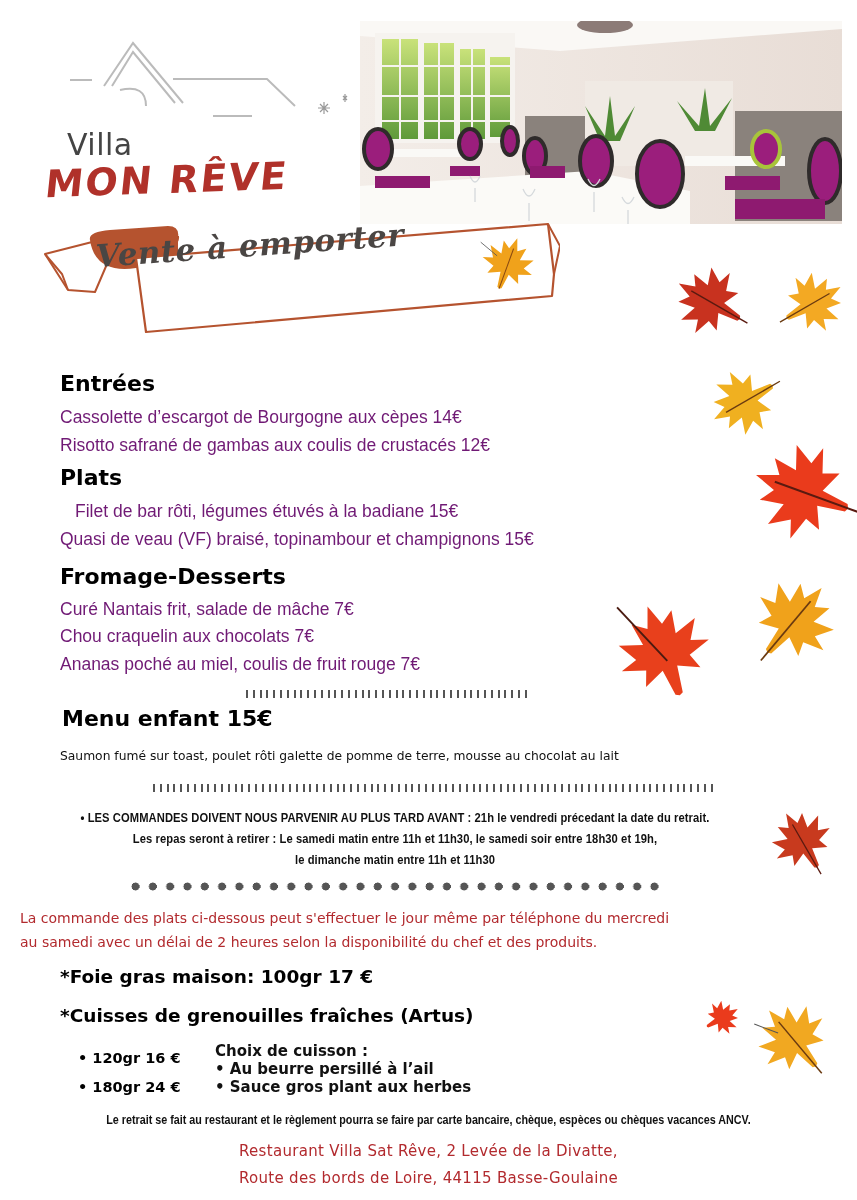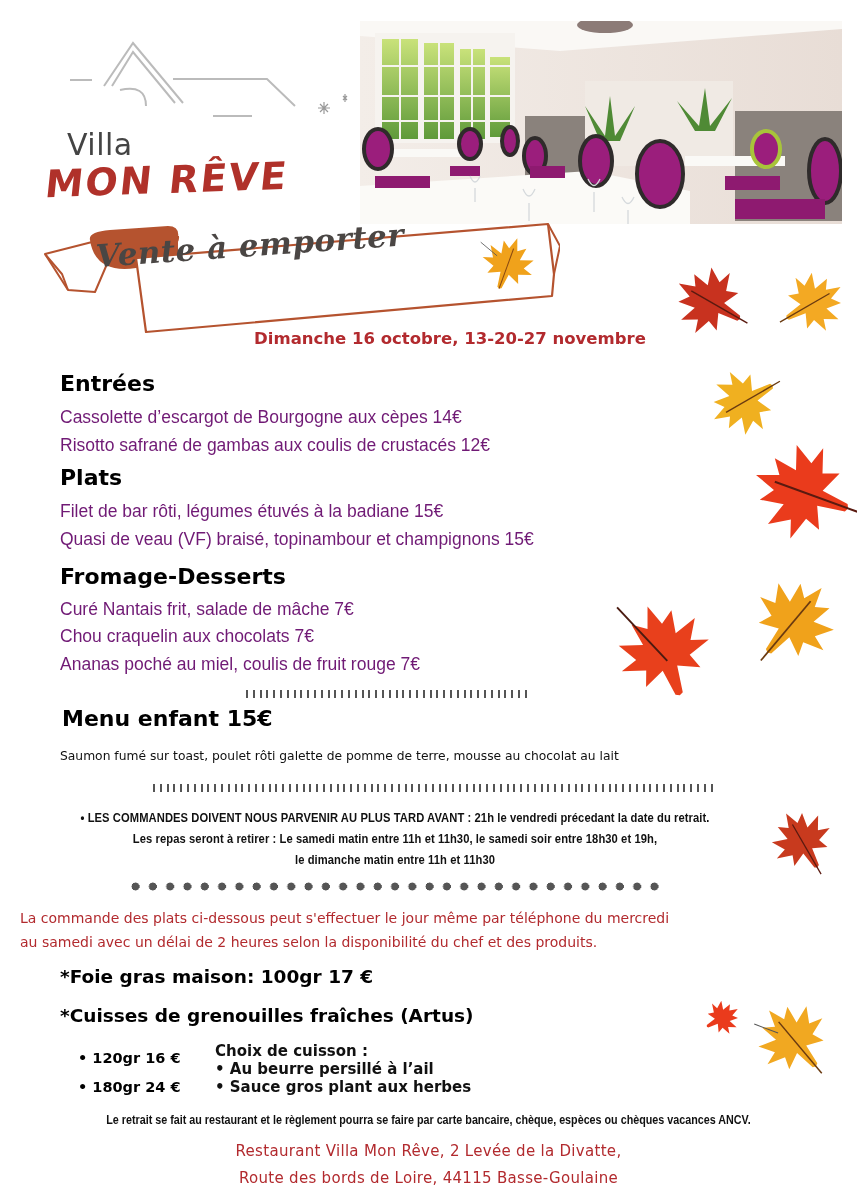--- a/index.html
+++ b/index.html
@@ -147,29 +147,28 @@
   <path d="M50 18 Q48 10 70 8 L128 4 Q140 4 138 16 L138 40 L96 46 Q55 52 50 18 Z" fill="#b5532f"></path>
 
   <path d="M96 36 L508 2 L514 52 L512 74 L106 110 Z" fill="#ffffff" stroke="#b5532f" stroke-width="2.2" stroke-linejoin="round"></path>
   <path d="M96 36 Q140 30 138 14" fill="none" stroke="#b5532f" stroke-width="2"></path>
 
   <path d="M508 2 L520 24 L514 52" fill="none" stroke="#b5532f" stroke-width="2"></path>
 </svg>
 <div class="banner-title">Vente à emporter</div>
 
 <div class="dates">
-  <div>Dimanche 16 octobre, 13-20-27 novembre</div>
 </div>
 
 <div class="section-title" style="top:371px;">Entrées</div>
 <div class="dish" style="top:403px;">Cassolette d’escargot de Bourgogne aux cèpes 14€</div>
 <div class="dish" style="top:431px;">Risotto safrané de gambas aux coulis de crustacés 12€</div>
 
 <div class="section-title" style="top:465px;">Plats</div>
-<div class="dish" style="top:497px;">Filet de bar rôti, légumes étuvés à la badiane 15€</div>
+<div class="dish" style="top:497px;margin-left:15px;">Filet de bar rôti, légumes étuvés à la badiane 15€</div>
 <div class="dish" style="top:525px;">Quasi de veau (VF) braisé, topinambour et champignons 15€</div>
 
 <div class="section-title" style="top:564px;">Fromage-Desserts</div>
 <div class="dish" style="top:595px;">Curé Nantais frit, salade de mâche  7€</div>
 <div class="dish" style="top:622px;">Chou craquelin aux chocolats 7€</div>
 <div class="dish" style="top:650px;">Ananas poché au miel, coulis de fruit rouge 7€</div>
 
 <div class="tick-sep" style="left:246px; top:690px; width:282px;"></div>
 
 <div class="kids-title">Menu enfant 15€</div>
@@ -198,21 +197,21 @@
   <div>• 180gr 24 €</div>
 </div>
 <div class="cuisson">
   <div>Choix de cuisson :</div>
   <div>• Au beurre persillé à l’ail</div>
   <div>• Sauce gros plant aux herbes</div>
 </div>
 
 <div class="payment">Le retrait se fait au restaurant et le règlement pourra se faire par carte bancaire, chèque, espèces ou chèques vacances ANCV.</div>
 <div class="address">
-  <div>Restaurant Villa Mon Rêve, 2 Levée de la Divatte,</div>
+  <div>Restaurant Villa Sat Rêve, 2 Levée de la Divatte,</div>
   <div>Route des bords de Loire, 44115 Basse-Goulaine</div>
 </div>
 
 <svg width="0" height="0" style="position:absolute">
   <defs>
     <path id="maple" d="M0,-50 L8,-28 L22,-38 L18,-14 L42,-22 L30,-2 L48,4 L24,12 L30,28 L8,18 L4,46 L0,48 L-4,46 L-8,18 L-30,28 L-24,12 L-48,4 L-30,-2 L-42,-22 L-18,-14 L-22,-38 L-8,-28 Z"></path>
   </defs>
 </svg>
 
 <svg class="leaf" style="left:478px; top:234px;" width="60" height="60" viewBox="-55 -55 110 110">

